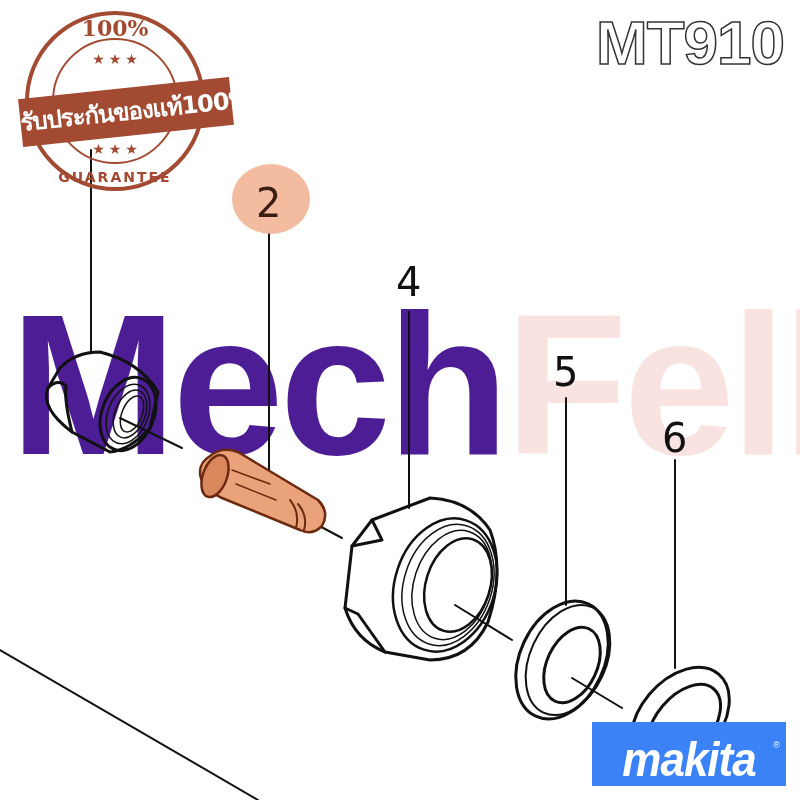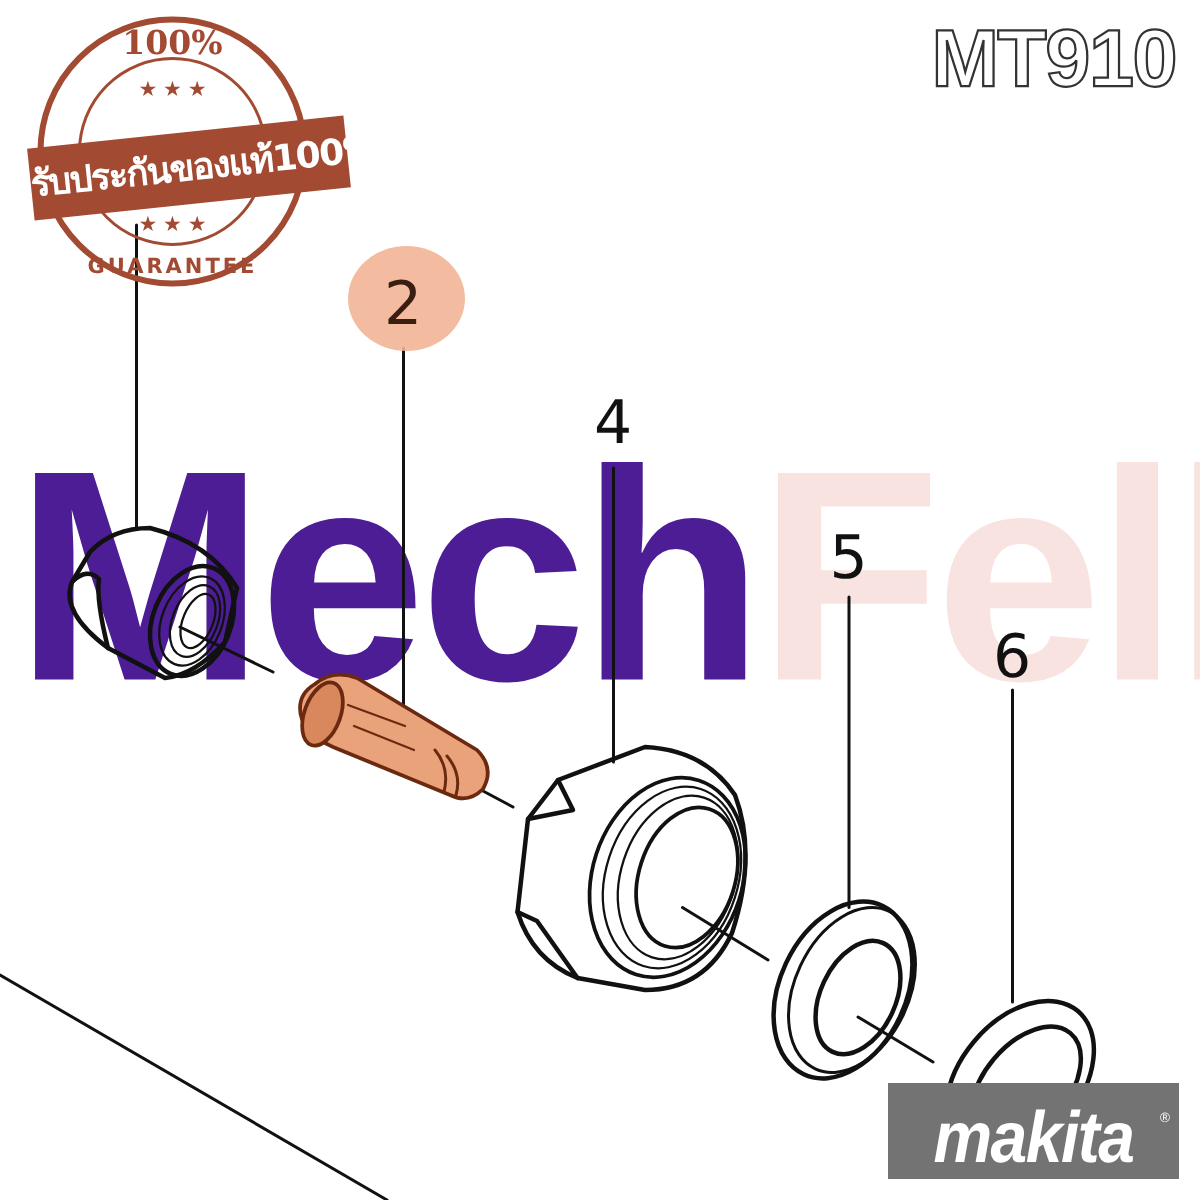--- a/index.html
+++ b/index.html
@@ -6,31 +6,31 @@
   body { width:800px; height:800px; position:relative; overflow:hidden; font-family:"Liberation Sans", sans-serif; }
   .layer { position:absolute; left:0; top:0; width:800px; height:800px; }
   .watermark {
     position:absolute; top:285px; left:10px; font-family:"Liberation Sans", sans-serif;
     font-size:200px; font-weight:bold; letter-spacing:-4px; line-height:1; white-space:nowrap;
   }
   .wm-a { color:#4c1d95; }
   .wm-b { color:#f9e3e0; }
   .model {
     position:absolute; top:12px; right:16px; font-family:"Liberation Sans", sans-serif;
-    font-size:54px; font-weight:bold; color:#ffffff; letter-spacing:-1px;
+    font-size:62px; font-weight:bold; color:#ffffff; letter-spacing:-1px;
     -webkit-text-stroke:1.5px #333333; line-height:1;
   }
   .callout { position:absolute; font-family:"DejaVu Sans", sans-serif; font-size:40px; color:#111; line-height:1; }
   .callout-2-bubble {
     position:absolute; left:232px; top:164px; width:78px; height:70px; border-radius:50%;
     background:#f2b596; opacity:0.9;
   }
   .callout-2 { position:absolute; left:256px; top:180px; font-size:40px; color:#3a1e12; font-family:"DejaVu Sans", sans-serif; }
   .makita {
-    position:absolute; left:592px; top:722px; width:194px; height:64px; background:#737373;
+    position:absolute; left:592px; top:722px; width:194px; height:64px; background:#3b82f6;
   }
   .makita-text {
     position:absolute; left:0; bottom:2px; width:100%; text-align:center; color:#ffffff;
     font-family:"Liberation Sans", sans-serif; font-weight:bold; font-style:italic; font-size:44px; letter-spacing:-1px;
     transform:scaleY(1.1);
   }
   .makita-reg { position:absolute; right:6px; top:18px; color:#fff; font-size:9px; }
   .stamp { position:absolute; left:20px; top:6px; width:190px; height:190px; }
   .stamp-band {
     position:absolute; left:0px; top:82px; width:212px; height:48px; background:#a24a32;

